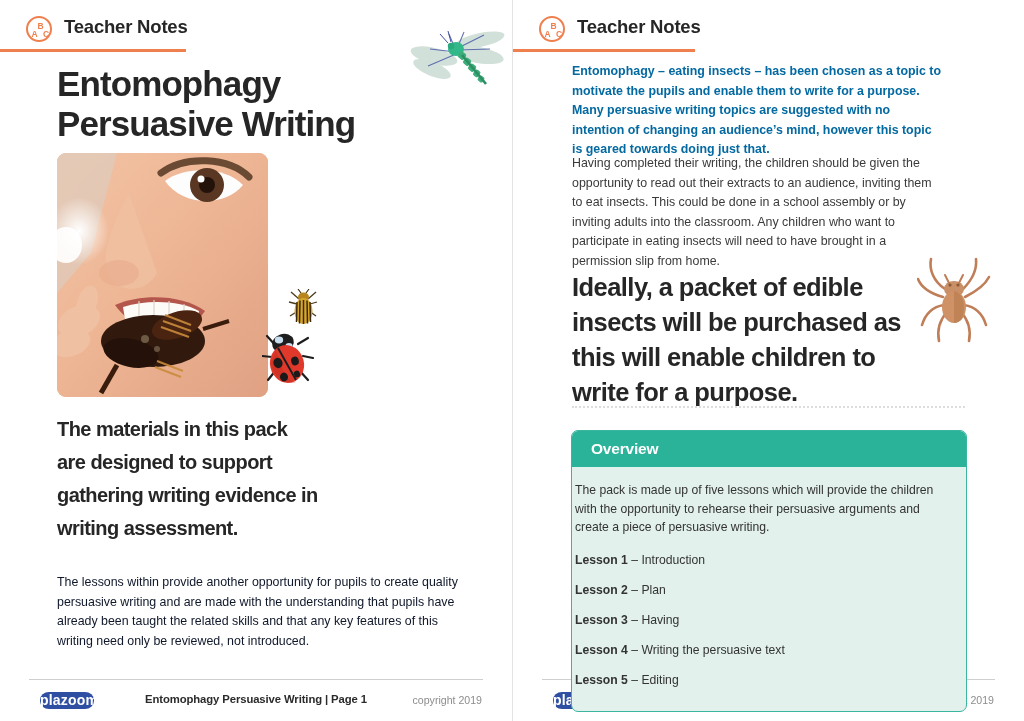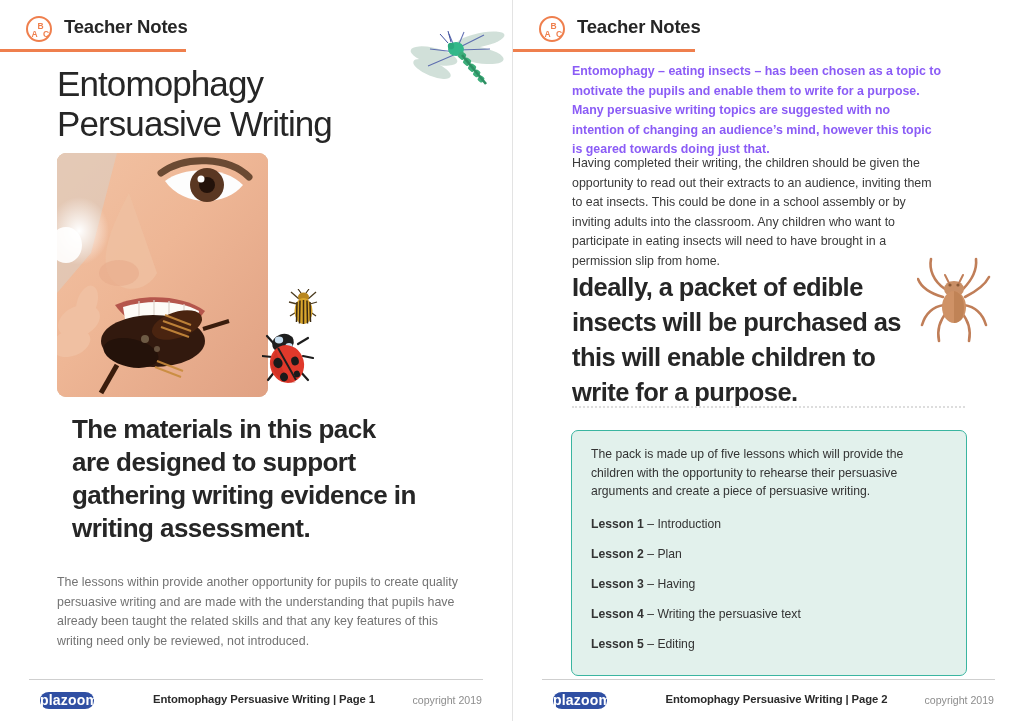--- a/index.html
+++ b/index.html
@@ -84,42 +84,42 @@
   .page-right .header-rule { width: 182px; }
 
   
   .big-title {
     position: absolute;
     left: 57px;
     top: 64px;
     width: 400px;
     font-size: 35px;
     line-height: 1.15;
-    font-weight: normal;
+    font-weight: bold;
     letter-spacing: -0.9px;
     color: #262626;
   }
   .hero-photo {
     position: absolute;
     left: 57px;
     top: 153px;
     width: 211px;
     height: 244px;
     border-radius: 9px;
     overflow: hidden;
     background: #d8b79c;
   }
   .hero-photo svg { display: block; width: 100%; height: 100%; }
 
   .hl-heading {
     position: absolute;
-    left: 72px;
+    left: 57px;
     top: 413px;
     width: 420px;
-    font-size: 26px;
+    font-size: 20px;
     font-weight: bold;
     letter-spacing: -0.55px;
     line-height: 33px;
     color: #262626;
   }
   .hl-heading .ln,
   .hl-block .ln {
     display: block;
     position: relative;
     width: max-content;
@@ -135,36 +135,36 @@
     height: 4px;
     background: #f7e04a;
     z-index: -1;
   }
   .body-para {
     position: absolute;
     left: 57px;
     width: 408px;
     font-size: 12.4px;
     line-height: 19.5px;
-    color: #737373;
+    color: #0f172a;
   }
   .left-para { top: 573px; }
 
   
   .r-para {
     position: absolute;
     left: 572px;
     width: 372px;
     font-size: 12.4px;
     line-height: 19.5px;
     color: #3a3a3a;
   }
   .r-para.lead {
     font-weight: bold;
-    color: #8b5cf6;
+    color: #0369a1;
     top: 62px;
   }
   .r-para.second { top: 154px; }
 
   .hl-block {
     position: absolute;
     left: 572px;
     top: 270px;
     width: 400px;
     font-size: 25.5px;
@@ -196,21 +196,21 @@
   }
   .ov-head {
     background: #2bb39a;
     color: #ffffff;
     font-size: 15.5px;
     font-weight: bold;
     letter-spacing: -0.2px;
     padding: 9px 0 9px 19px;
   }
   .ov-body {
-    padding: 14px 20px 22px 19px;
+    padding: 14px 20px 22px 3px;
   }
   .ov-intro {
     font-size: 12.2px;
     line-height: 18.5px;
     color: #333333;
     margin: 0 0 14px 0;
   }
   .ov-lesson {
     font-size: 12.2px;
     line-height: 18px;
@@ -255,21 +255,20 @@
   .footer-center {
     position: absolute;
     left: 0;
     top: 14px;
     width: 100%;
     text-align: center;
     font-size: 11.3px;
     font-weight: bold;
     color: #2b2b2b;
     letter-spacing: -0.1px;
-    padding-left: 8px;
   }
   .footer-right {
     position: absolute;
     right: 30px;
     top: 15px;
     font-size: 10.6px;
     color: #8d8d8d;
   }
 
   
@@ -505,20 +504,21 @@
       <path d="M37 36 C47 38 49 52 45 64 C42 68 37 68 37 68 Z" fill="#bb7e52" opacity="0.75"></path>
       <path d="M32 28 L28 20 M42 28 L46 20" stroke="#c07e58" stroke-width="2" fill="none" stroke-linecap="round"></path>
       <circle cx="33" cy="30" r="1.6" fill="#8a5a36"></circle>
       <circle cx="41" cy="30" r="1.6" fill="#8a5a36"></circle>
     </svg>
   </div>
 
   <div class="dotted-div"></div>
 
   <div class="overview">
+    <div class="ov-head">Overview</div>
     <div class="ov-body">
       <p class="ov-intro">The pack is made up of five lessons which will provide the children with the opportunity to rehearse their persuasive arguments and create a piece of persuasive writing.</p>
       <div class="ov-lesson">
         <b>Lesson 1</b><span> – </span><span>Introduction</span>
       </div>
       <div class="ov-lesson">
         <b>Lesson 2</b><span> – </span><span>Plan</span>
       </div>
       <div class="ov-lesson">
         <b>Lesson 3</b><span> – </span><span>Having</span>

